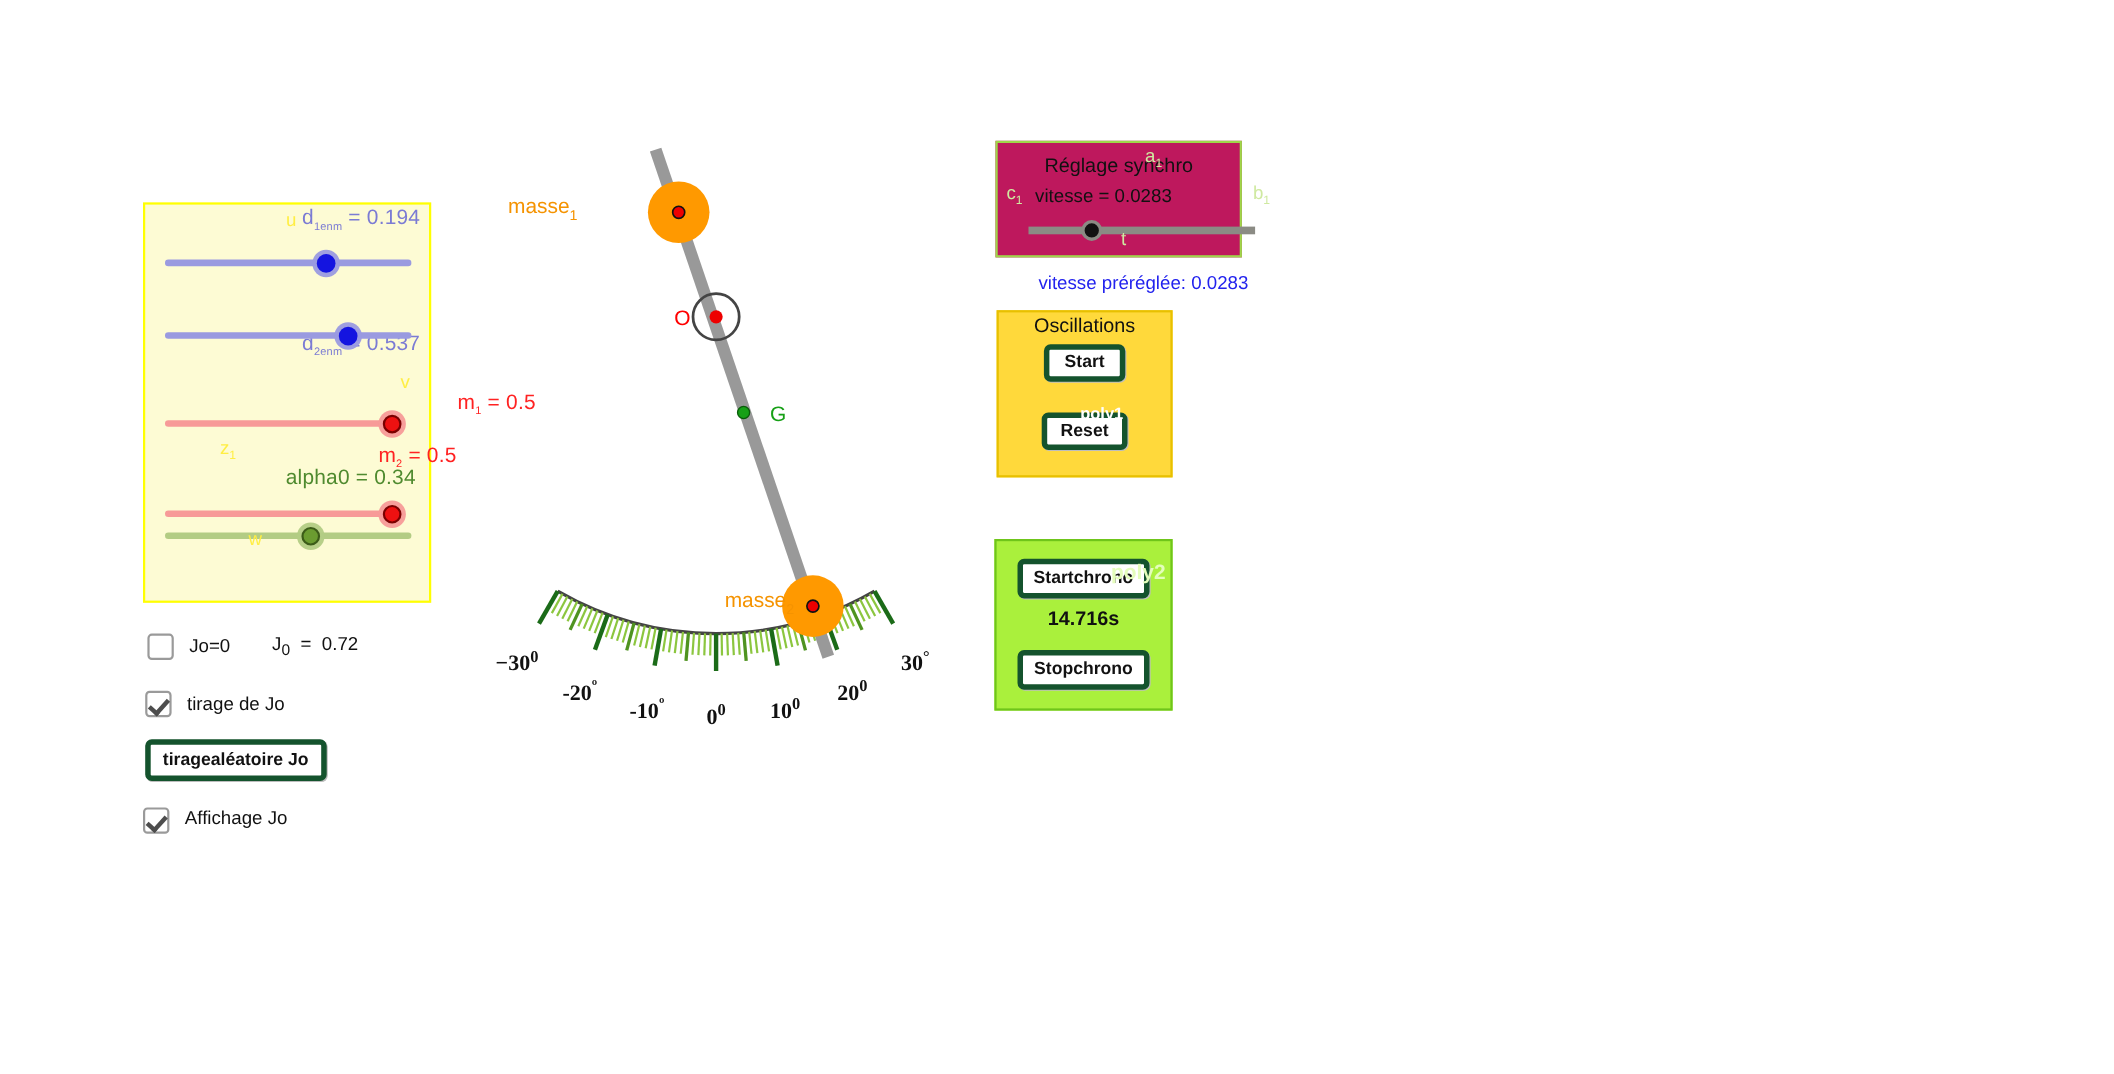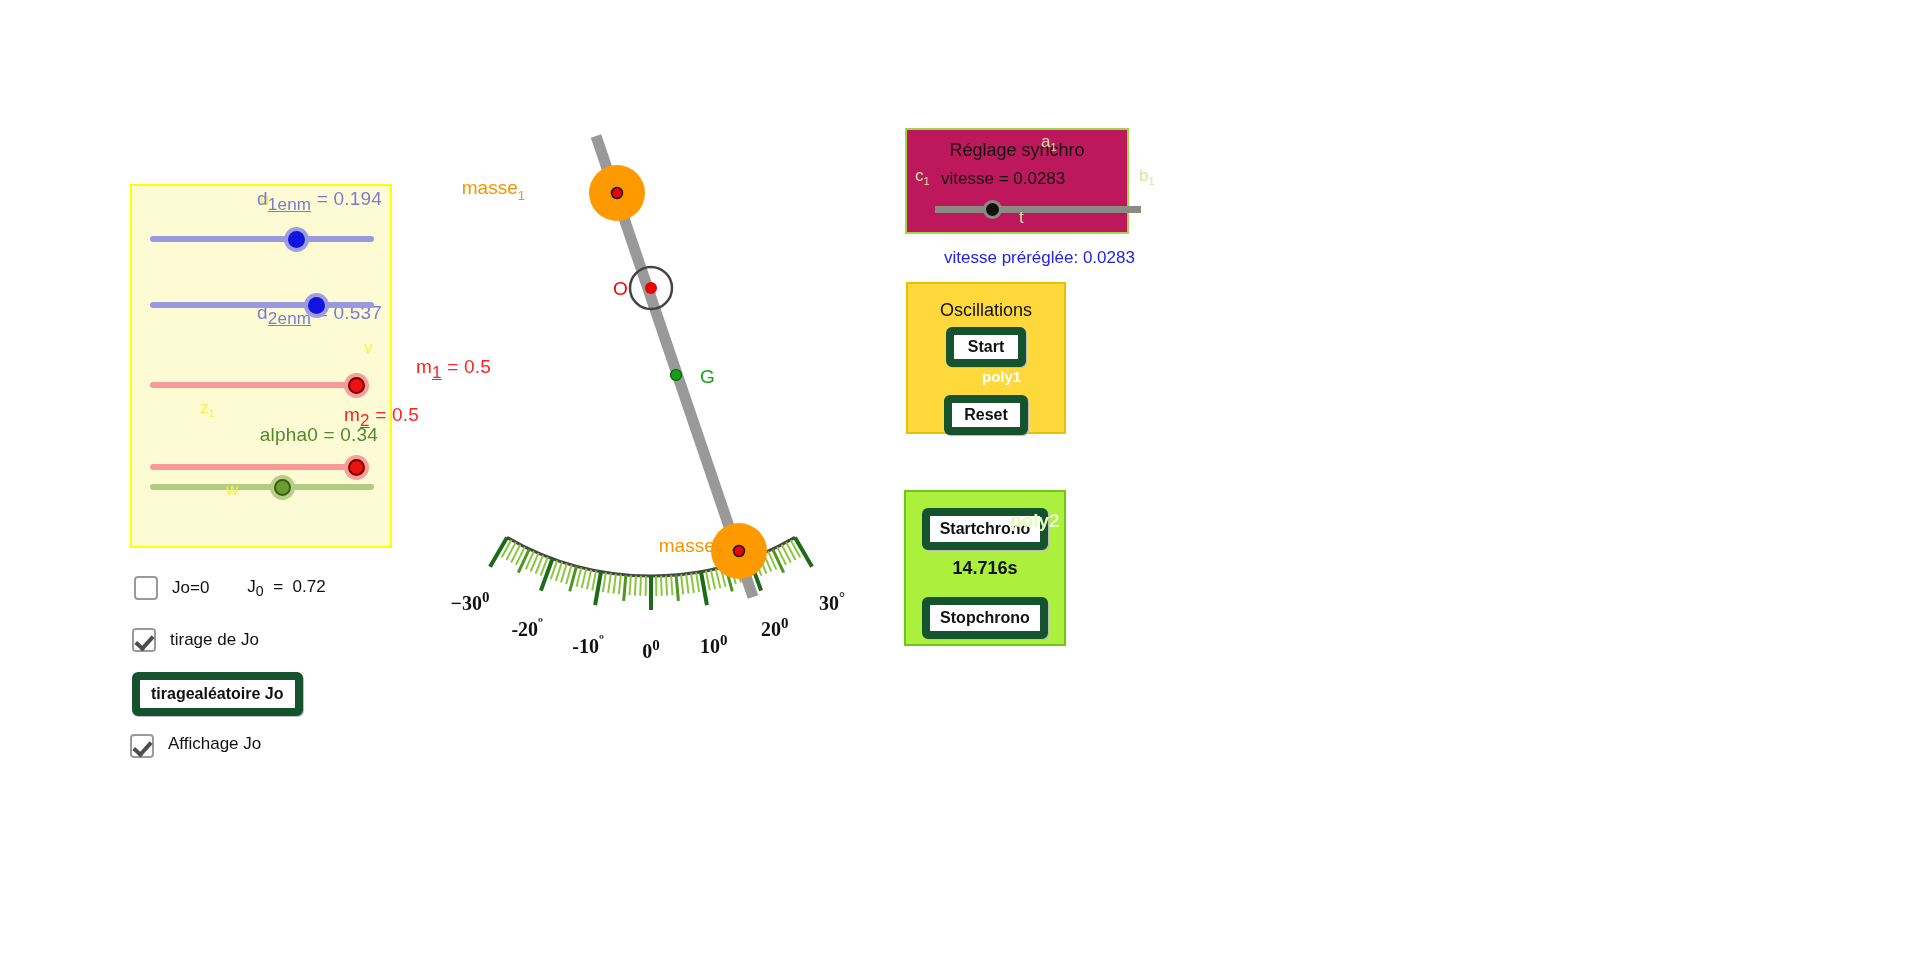--- a/index.html
+++ b/index.html
@@ -15,21 +15,21 @@
 
   
   #slider-panel{
     left:130px;top:184px;width:262px;height:364px;
     background:#fdfbd4;border:2px solid #ffff00;box-sizing:border-box;
   }
   .sl-label{
     position:absolute;right:8px;white-space:nowrap;
     font-size:19px;letter-spacing:.2px;
   }
-  .sl-label sub{font-size:17px;text-decoration:underline;}
+  .sl-label sub{font-size:10px;}
   .sl-blue{color:#7b7bd4;}
   .sl-red{color:#ff2222;}
   .sl-green{color:#4f8a2f;}
   .track{position:absolute;height:6px;border-radius:3px;}
   .track.blue{background:#9a9ae0;}
   .track.red{background:#f79a98;}
   .track.green{background:#b3cc84;}
   .knob{position:absolute;width:17px;height:17px;border-radius:50%;top:-5.5px;}
   .knob.blue{background:#1414e0;box-shadow:0 0 0 4px rgba(154,154,224,.95);}
   .knob.red{background:#ee1111;box-shadow:0 0 0 4px rgba(247,154,152,.95);border:2px solid #7a0000;box-sizing:border-box;}
@@ -41,21 +41,21 @@
   .cb-box{
     width:24px;height:24px;border:2px solid #9a9a9a;border-radius:4px;
     background:#fff;box-sizing:border-box;position:relative;
   }
   .cb-box.checked::after{
     content:"";position:absolute;left:5px;top:2px;width:7px;height:14px;
     border:solid #4d4d4d;border-width:0 4px 4px 0;transform:rotate(42deg);
   }
   .cb-text{font-size:17px;color:#111;white-space:nowrap;}
   .gg-button{
-    display:inline-block;border:8px solid #14532d;border-radius:6px;background:#fff;
+    display:inline-block;border:5px solid #14532d;border-radius:6px;background:#fff;
     font-weight:bold;font-size:16px;color:#111;padding:5px 11px;white-space:nowrap;
     box-shadow:1px 1px 0 #bdbdbd;cursor:pointer;
   }
 
   
   #panel-synchro{
     left:905px;top:128px;width:224px;height:106px;
     background:#be185d;border:2px solid #9fd64a;box-sizing:border-box;
   }
   #panel-oscill{
@@ -179,21 +179,21 @@
 
   <div class="gray-track" style="left:28px;top:76px;width:206px;">
     <div class="gray-knob" style="left:48px;"></div>
   </div>
   <span class="wm-green" style="left:112px;top:78px;">t</span>
 </div>
 
 <div class="abs" style="left:944px;top:248px;font-size:17px;color:#2222ee;">vitesse préréglée: 0.0283</div>
 
 <div class="abs" id="panel-oscill">
-  <div class="panel-title" style="margin-top:16px;">Oscillations</div>
+  <div class="panel-title" style="margin-top:2px;">Oscillations</div>
   <div style="text-align:center;margin-top:6px;">
     <span class="gg-button" style="padding:3px 14px;">Start</span>
   </div>
   <span class="wm-white" style="left:44px;top:84px;">poly1</span>
   <div style="text-align:center;margin-top:28px;">
     <span class="gg-button" style="padding:3px 12px;">Reset</span>
   </div>
 </div>
 
 <div class="abs" id="panel-chrono">

